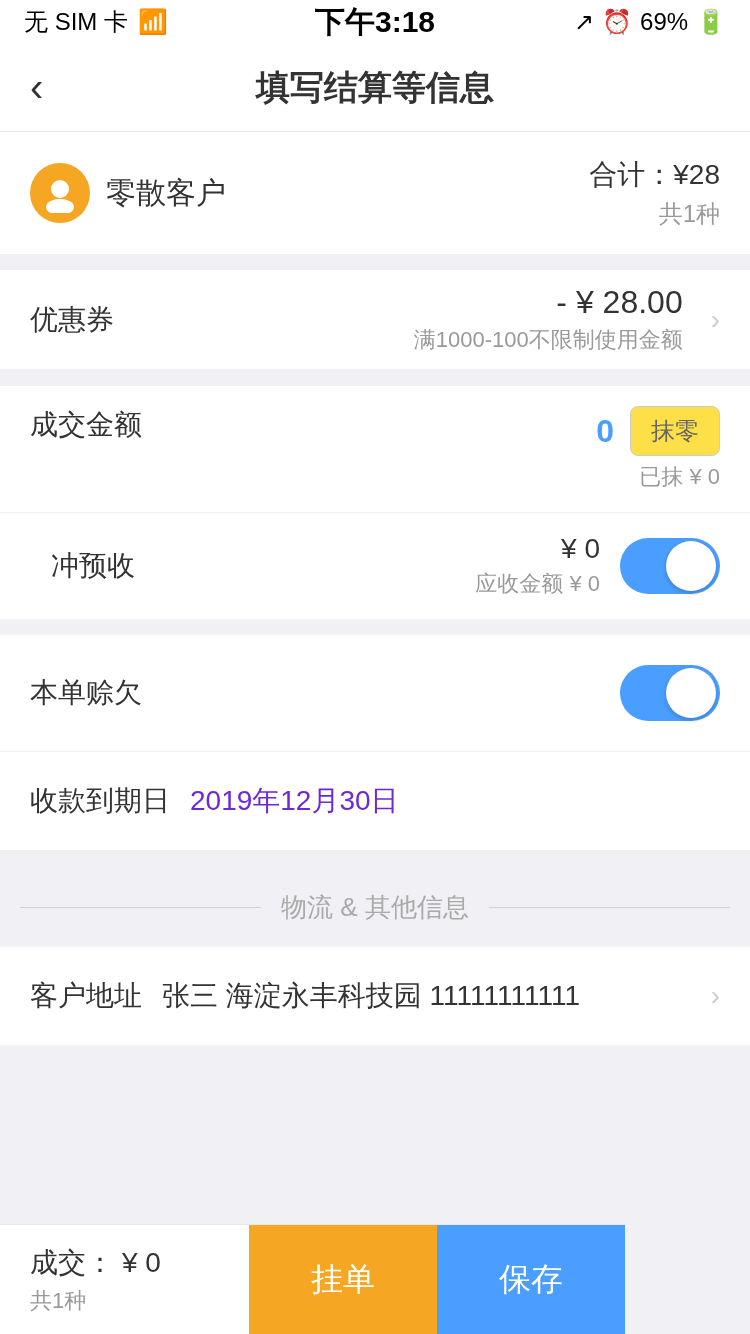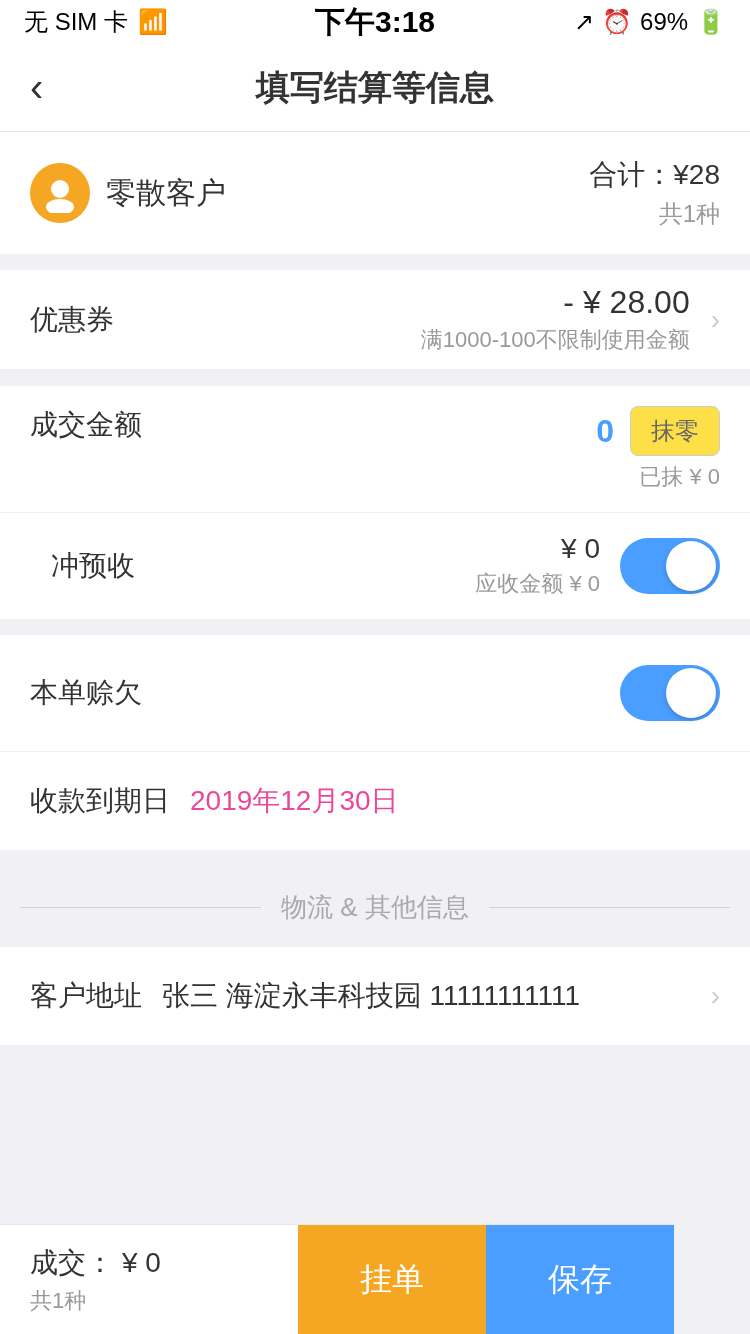--- a/index.html
+++ b/index.html
@@ -95,21 +95,21 @@
     .row-item {
       background: #fff;
       padding: 0 30px;
       display: flex;
       align-items: center;
       justify-content: space-between;
       min-height: 100px;
       border-bottom: 1px solid #f0f0f0;
     }
     .row-label { font-size: 28px; color: #333; }
-    .row-right { display: flex; align-items: center; gap: 13px; }
+    .row-right { display: flex; align-items: center; gap: 20px; }
     .row-right-stack { text-align: right; }
     .coupon-amount { font-size: 32px; color: #333; font-weight: 500; }
     .coupon-desc { font-size: 22px; color: #999; margin-top: 4px; }
     .chevron-right { color: #ccc; font-size: 28px; margin-left: 8px; }
 
     
     .deal-row {
       background: #fff;
       padding: 20px 30px;
       border-bottom: 1px solid #f0f0f0;
@@ -195,21 +195,21 @@
     
     .due-date-row {
       background: #fff;
       padding: 30px;
       display: flex;
       align-items: center;
       gap: 20px;
       border-bottom: 1px solid #f0f0f0;
     }
     .due-date-label { font-size: 28px; color: #333; flex-shrink: 0; }
-    .due-date-value { font-size: 28px; color: #ec4899; text-align: center; }
+    .due-date-value { font-size: 28px; color: #6d28d9; text-align: center; }
 
     
     .section-header {
       background: #f0f0f5;
       height: 80px;
       display: flex;
       align-items: center;
       justify-content: center;
     }
     .section-header-line {
@@ -231,21 +231,21 @@
       align-items: center;
       justify-content: space-between;
     }
     .address-label { font-size: 28px; color: #333; flex-shrink: 0; margin-right: 20px; }
     .address-value { font-size: 28px; color: #333; flex: 1; }
 
     
     .bottom-bar {
       position: fixed;
       bottom: 0;
-      width: 674px;
+      width: 625px;
       height: 110px;
       display: flex;
       background: #fff;
       border-top: 1px solid #e8e8e8;
     }
     .bottom-left {
       flex: 1;
       display: flex;
       flex-direction: column;
       justify-content: center;

